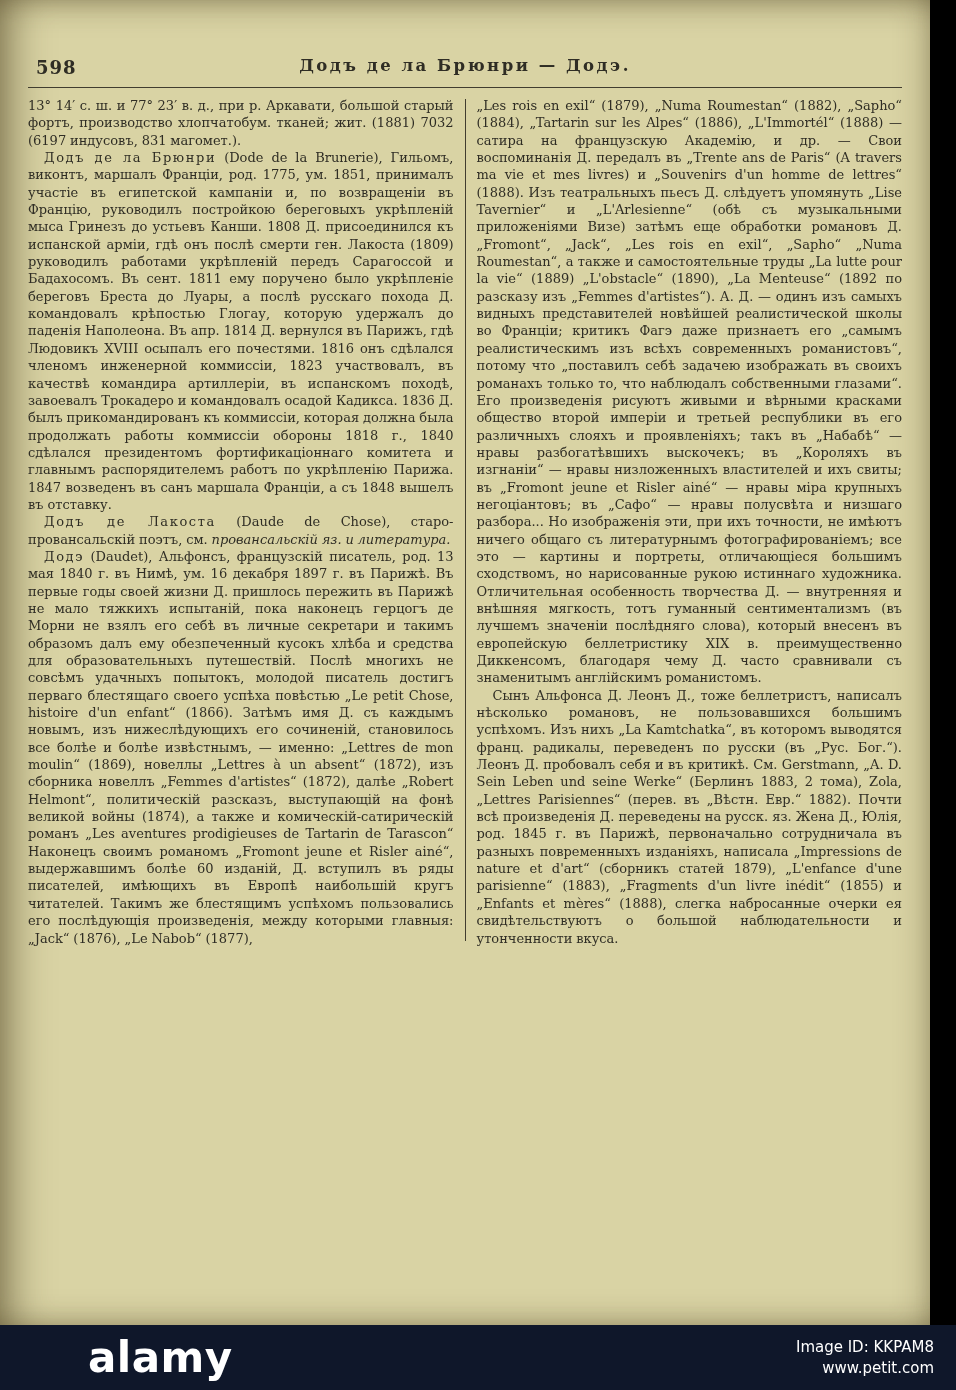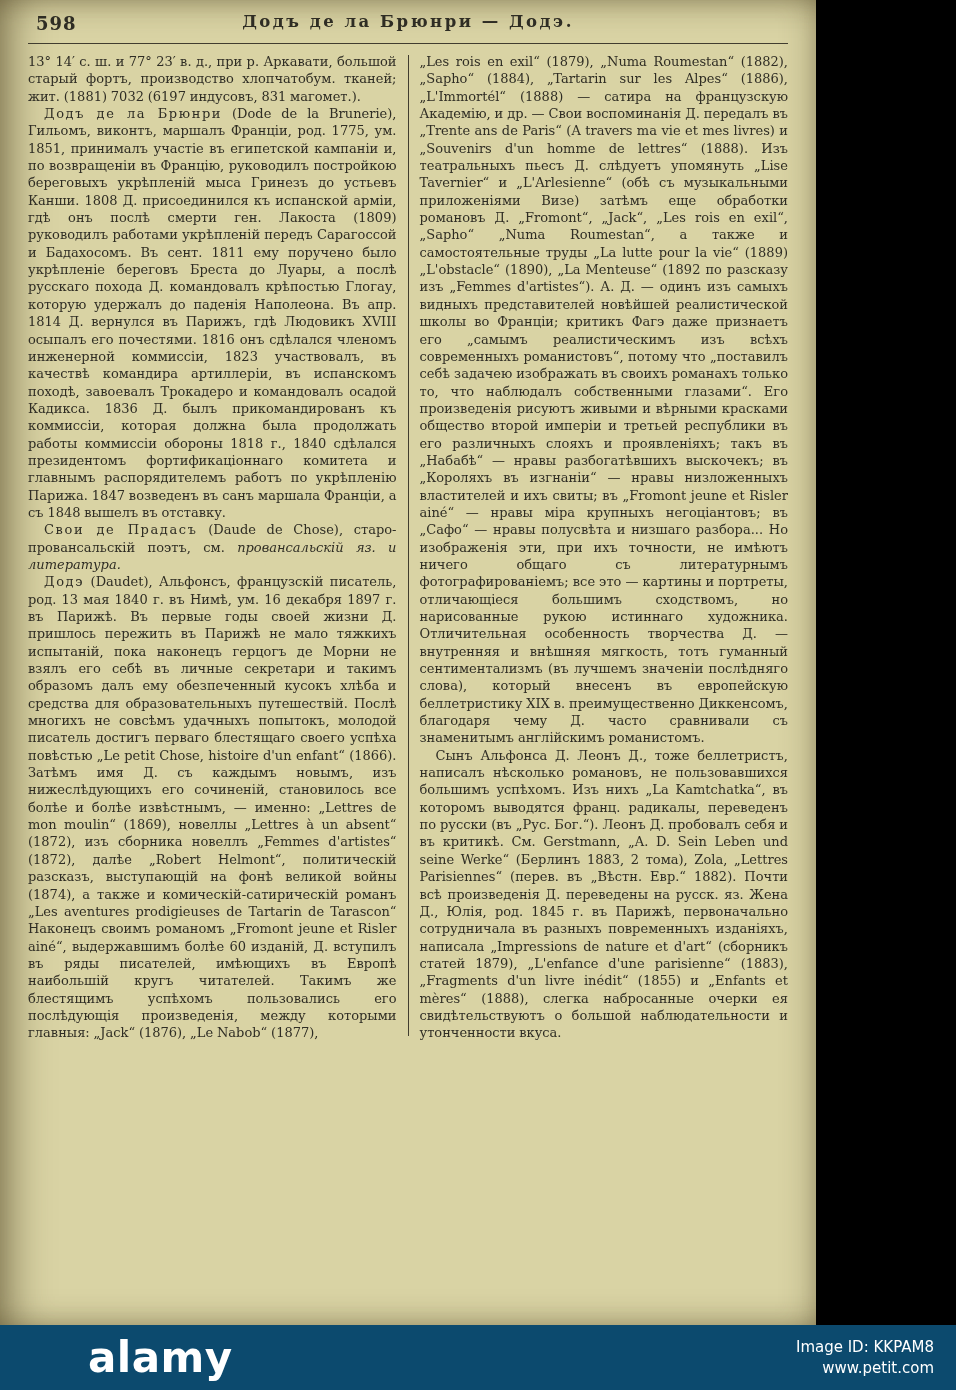--- a/index.html
+++ b/index.html
@@ -2,58 +2,58 @@
 <html><head>
 <meta charset="utf-8">
 <style>
   * { margin:0; padding:0; box-sizing:border-box; }
   html,body { width:956px; height:1390px; }
   body { font-family:"DejaVu Serif", serif; background:#000; }
 
   .photo { width:956px; height:1390px; display:flex; flex-direction:column; }
 
   .page {
-    width:816px; height:1325px;
+    width:930px; height:1325px;
     background:#d9d3a4;
     color:#2f2d24;
     padding:12px 18px 0 18px;
     position:relative; overflow:hidden;
     box-shadow:
       inset 30px 0 40px -20px rgba(72,60,28,.60),
       inset -20px 0 34px -20px rgba(72,60,28,.45),
       inset 0 24px 34px -24px rgba(72,60,28,.40),
       inset 0 -24px 34px -26px rgba(72,60,28,.35);
   }
 
   .header { position:relative; height:26px; }
   .pagenum {
     position:absolute; left:18px; top:1px;
     font-weight:bold; font-size:18px; letter-spacing:1px;
   }
   .title {
     display:block; text-align:center;
-    font-size:16.5px; letter-spacing:2.5px; font-weight:bold;
+    font-size:16.5px; letter-spacing:2.5px; font-weight:bold;margin-top:44px;
   }
   .rule { border-top:1.5px solid #413d2f; margin:5px 10px 9px 10px; }
 
   .columns { display:flex; padding:0 10px; align-items:stretch; }
   .col {
     width:434px; font-size:13px; line-height:17.35px;
     text-align:justify;
     word-spacing:-0.3px;
   }
   .col p { text-indent:16px; }
   .col p.noindent { text-indent:0; }
   .divider { width:0; border-left:1px solid #413d2f; margin:2px 11px 6px 11px; }
 
   b.lead { font-weight:normal; letter-spacing:1.6px; }
   i.tail { font-style:italic; }
 
   .alamy-bar {
-    height:65px; background:#0c4a6e;
+    height:65px; background:#0f172a;
     display:flex; align-items:center; justify-content:space-between;
     padding:0 22px 0 88px;
     font-family:"DejaVu Sans", sans-serif; color:#fff;gap:16px;
   }
   .alamy-logo { font-size:42px; font-weight:bold; letter-spacing:0.5px; line-height:1; }
   .alamy-right { text-align:right; font-size:15px; line-height:21px; }
   .alamy-right span { display:block;margin-left:18px; }
 </style>
 </head>
 <body>
@@ -67,21 +67,21 @@
       <span class="title">Додъ де ла Брюнри  —  Додэ.</span>
     </div>
 
     <div class="rule"></div>
 
     <div class="columns">
 
       <div class="col">
         <p class="noindent"><span>13° 14′ с. ш. и 77° 23′ в. д., при р. Аркавати, большой старый фортъ, производство хлопчатобум. тканей; жит. (1881) 7032 (6197 индусовъ, 831 магомет.).</span></p>
         <p><b class="lead">Додъ де ла Брюнри</b><span> (Dode de la Brunerie), Гильомъ, виконтъ, маршалъ Франціи, род. 1775, ум. 1851, принималъ участіе въ египетской кампаніи и, по возвращеніи въ Францію, руководилъ постройкою береговыхъ укрѣпленій мыса Гринезъ до устьевъ Канши. 1808 Д. присоединился къ испанской арміи, гдѣ онъ послѣ смерти ген. Лакоста (1809) руководилъ работами укрѣпленій передъ Сарагоссой и Бадахосомъ. Въ сент. 1811 ему поручено было укрѣпленіе береговъ Бреста до Луары, а послѣ русскаго похода Д. командовалъ крѣпостью Глогау, которую удержалъ до паденія Наполеона. Въ апр. 1814 Д. вернулся въ Парижъ, гдѣ Людовикъ XVIII осыпалъ его почестями. 1816 онъ сдѣлался членомъ инженерной коммиссіи, 1823 участвовалъ, въ качествѣ командира артиллеріи, въ испанскомъ походѣ, завоевалъ Трокадеро и командовалъ осадой Кадикса. 1836 Д. былъ прикомандированъ къ коммиссіи, которая должна была продолжать работы коммиссіи обороны 1818 г., 1840 сдѣлался президентомъ фортификаціоннаго комитета и главнымъ распорядителемъ работъ по укрѣпленію Парижа. 1847 возведенъ въ санъ маршала Франціи, а съ 1848 вышелъ въ отставку.</span></p>
-        <p><b class="lead">Свои де Прадасъ</b><span> (Daude de Chose), старо-провансальскій поэтъ, см. </span><i class="tail">провансальскій яз. и литература.</i></p>
+        <p><b class="lead">Додъ де Лакоста</b><span> (Daude de Chose), старо-провансальскій поэтъ, см. </span><i class="tail">провансальскій яз. и литература.</i></p>
         <p><b class="lead">Додэ</b><span> (Daudet), Альфонсъ, французскій писатель, род. 13 мая 1840 г. въ Нимѣ, ум. 16 декабря 1897 г. въ Парижѣ. Въ первые годы своей жизни Д. пришлось пережить въ Парижѣ не мало тяжкихъ испытаній, пока наконецъ герцогъ де Морни не взялъ его себѣ въ личные секретари и такимъ образомъ далъ ему обезпеченный кусокъ хлѣба и средства для образовательныхъ путешествій. Послѣ многихъ не совсѣмъ удачныхъ попытокъ, молодой писатель достигъ перваго блестящаго своего успѣха повѣстью „Le petit Chose, histoire d'un enfant“ (1866). Затѣмъ имя Д. съ каждымъ новымъ, изъ нижеслѣдующихъ его сочиненій, становилось все болѣе и болѣе извѣстнымъ, — именно: „Lettres de mon moulin“ (1869), новеллы „Lettres à un absent“ (1872), изъ сборника новеллъ „Femmes d'artistes“ (1872), далѣе „Robert Helmont“, политическій разсказъ, выступающій на фонѣ великой войны (1874), а также и комическій-сатирическій романъ „Les aventures prodigieuses de Tartarin de Tarascon“ Наконецъ своимъ романомъ „Fromont jeune et Risler ainé“, выдержавшимъ болѣе 60 изданій, Д. вступилъ въ ряды писателей, имѣющихъ въ Европѣ наибольшій кругъ читателей. Такимъ же блестящимъ успѣхомъ пользовались его послѣдующія произведенія, между которыми главныя: „Jack“ (1876), „Le Nabob“ (1877),</span></p>
       </div>
 
       <div class="divider"></div>
 
       <div class="col">
         <p class="noindent"><span>„Les rois en exil“ (1879), „Numa Roumestan“ (1882), „Sapho“ (1884), „Tartarin sur les Alpes“ (1886), „L'Immortél“ (1888) — сатира на французскую Академію, и др. — Свои воспоминанія Д. передалъ въ „Trente ans de Paris“ (A travers ma vie et mes livres) и „Souvenirs d'un homme de lettres“ (1888). Изъ театральныхъ пьесъ Д. слѣдуетъ упомянуть „Lise Tavernier“ и „L'Arlesienne“ (обѣ съ музыкальными приложеніями Визе) затѣмъ еще обработки романовъ Д. „Fromont“, „Jack“, „Les rois en exil“, „Sapho“ „Numa Roumestan“, а также и самостоятельные труды „La lutte pour la vie“ (1889) „L'obstacle“ (1890), „La Menteuse“ (1892 по разсказу изъ „Femmes d'artistes“). А. Д. — одинъ изъ самыхъ видныхъ представителей новѣйшей реалистической школы во Франціи; критикъ Фагэ даже признаетъ его „самымъ реалистическимъ изъ всѣхъ современныхъ романистовъ“, потому что „поставилъ себѣ задачею изображать въ своихъ романахъ только то, что наблюдалъ собственными глазами“. Его произведенія рисуютъ живыми и вѣрными красками общество второй имперіи и третьей республики въ его различныхъ слояхъ и проявленіяхъ; такъ въ „Набабѣ“ — нравы разбогатѣвшихъ выскочекъ; въ „Короляхъ въ изгнаніи“ — нравы низложенныхъ властителей и ихъ свиты; въ „Fromont jeune et Risler ainé“ — нравы міра крупныхъ негоціантовъ; въ „Сафо“ — нравы полусвѣта и низшаго разбора... Но изображенія эти, при ихъ точности, не имѣютъ ничего общаго съ литературнымъ фотографированіемъ; все это — картины и портреты, отличающіеся большимъ сходствомъ, но нарисованные рукою истиннаго художника. Отличительная особенность творчества Д. — внутренняя и внѣшняя мягкость, тотъ гуманный сентиментализмъ (въ лучшемъ значеніи послѣдняго слова), который внесенъ въ европейскую беллетристику XIX в. преимущественно Диккенсомъ, благодаря чему Д. часто сравнивали съ знаменитымъ англійскимъ романистомъ.</span></p>
         <p><span>Сынъ Альфонса Д. Леонъ Д., тоже беллетристъ, написалъ нѣсколько романовъ, не пользовавшихся большимъ успѣхомъ. Изъ нихъ „La Kamtchatka“, въ которомъ выводятся франц. радикалы, переведенъ по русски (въ „Рус. Бог.“). Леонъ Д. пробовалъ себя и въ критикѣ. См. Gerstmann, „A. D. Sein Leben und seine Werke“ (Берлинъ 1883, 2 тома), Zola, „Lettres Parisiennes“ (перев. въ „Вѣстн. Евр.“ 1882). Почти всѣ произведенія Д. переведены на русск. яз. Жена Д., Юлія, род. 1845 г. въ Парижѣ, первоначально сотрудничала въ разныхъ повременныхъ изданіяхъ, написала „Impressions de nature et d'art“ (сборникъ статей 1879), „L'enfance d'une parisienne“ (1883), „Fragments d'un livre inédit“ (1855) и „Enfants et mères“ (1888), слегка набросанные очерки ея свидѣтельствуютъ о большой наблюдательности и утонченности вкуса.</span></p>
       </div>
 

